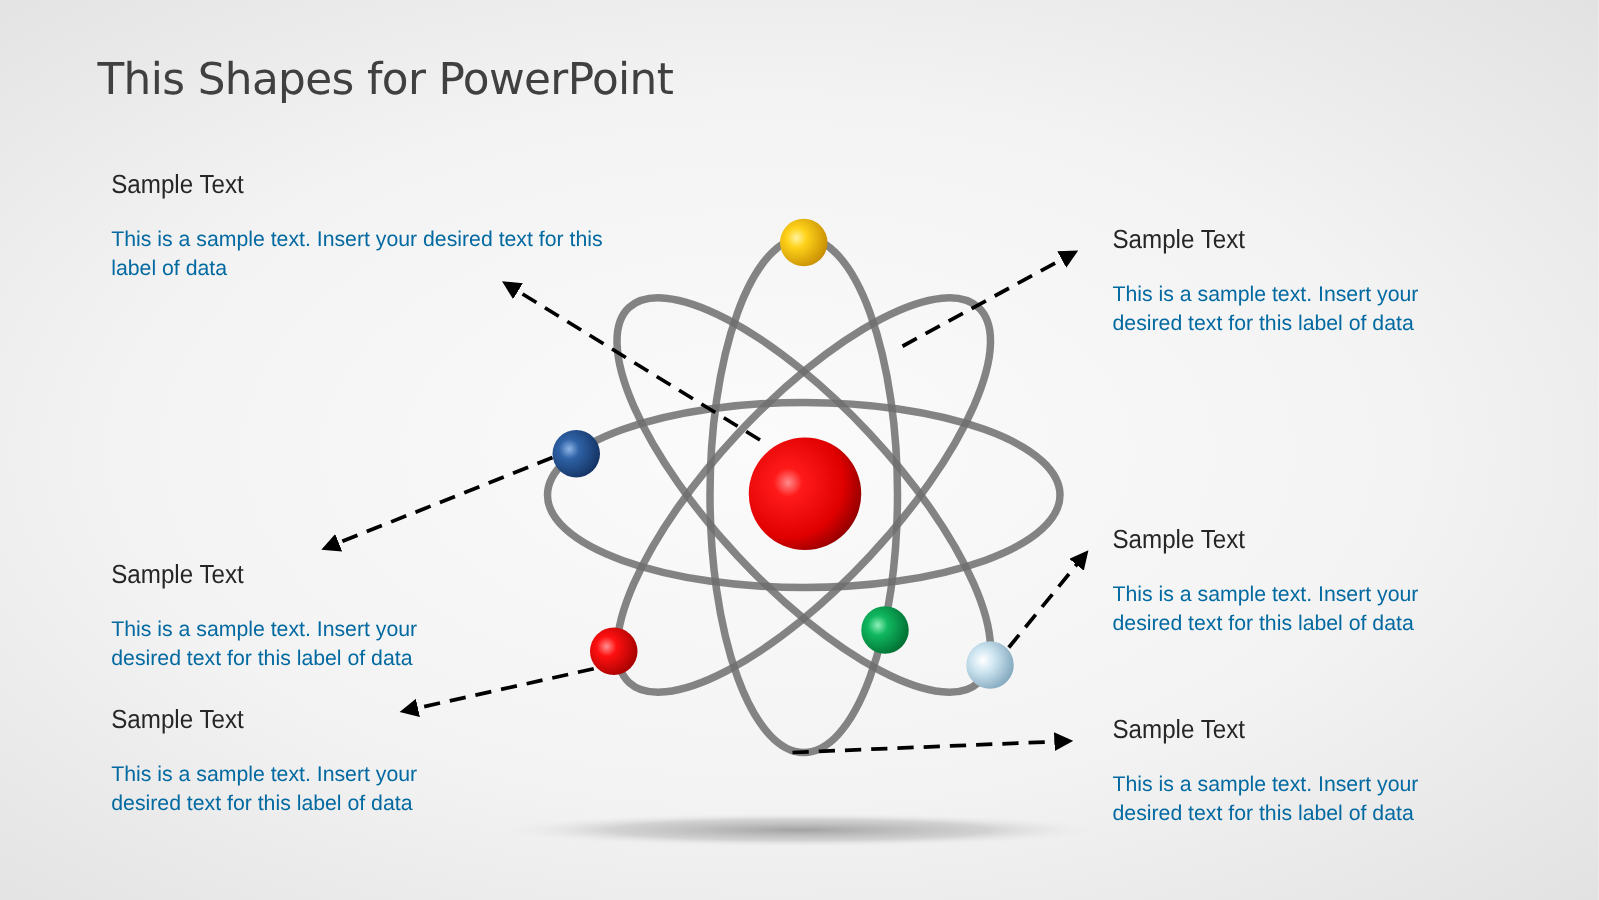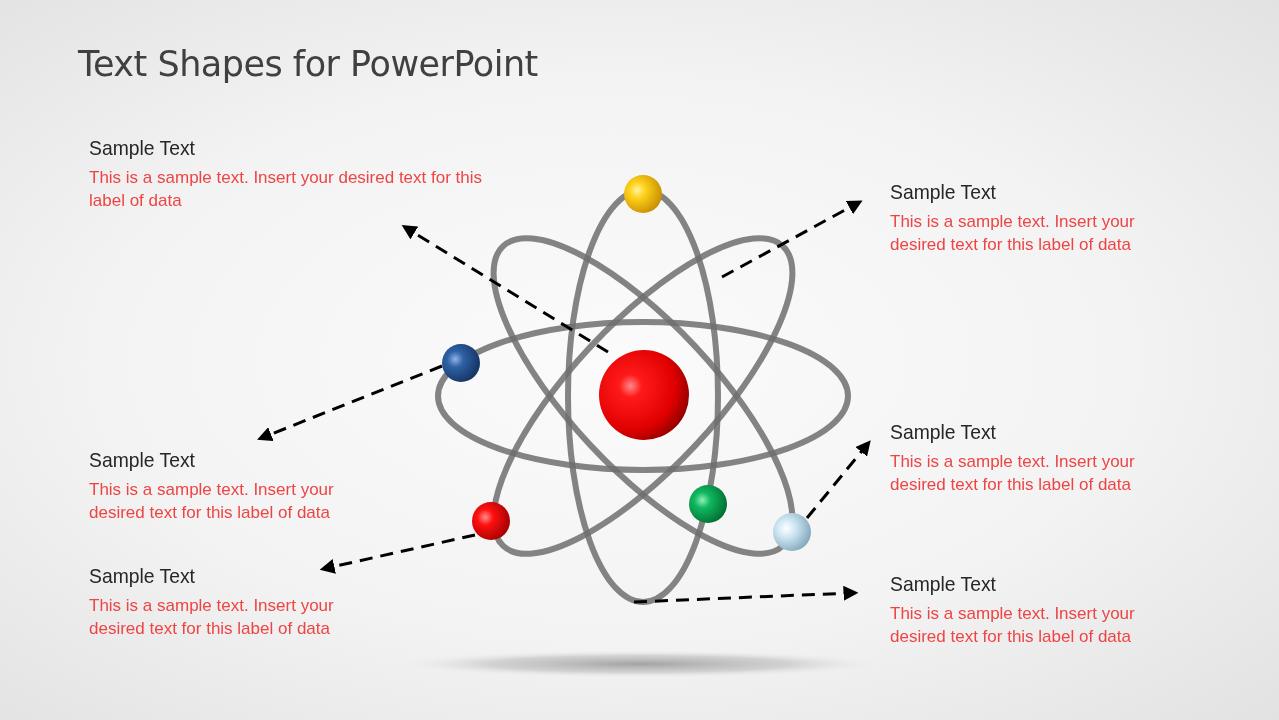--- a/index.html
+++ b/index.html
@@ -14,28 +14,28 @@
     font-size: 35px; color: #404040; letter-spacing: -0.5px; font-weight: normal;
   }
   .label { position: absolute; }
   .label .head {
     font-family: "Liberation Sans", sans-serif;
     font-size: 21px; color: #262626; line-height: 24px; transform: scaleX(0.92); transform-origin: left;
     white-space: nowrap;
   }
   .label .body {
     font-family: "Liberation Sans", sans-serif;
-    font-size: 17px; color: #ef4444; line-height: 23px; margin-top: 6px;
+    font-size: 17px; color: #0369a1; line-height: 23px; margin-top: 20px;
   }
   #diagram { position: absolute; left: 0; top: 0; }
 </style>
 </head>
 <body>
 
-<div class="title">Text Shapes for PowerPoint</div>
+<div class="title">This Shapes for PowerPoint</div>
 
 <div class="label" style="left:89px; top:136px; width:410px;">
   <div class="head">Sample Text</div>
   <div class="body">This is a sample text. Insert your desired text for this label of data</div>
 </div>
 
 <div class="label" style="left:890px; top:180px; width:280px;">
   <div class="head">Sample Text</div>
   <div class="body">This is a sample text. Insert your desired text for this label of data</div>
 </div>

